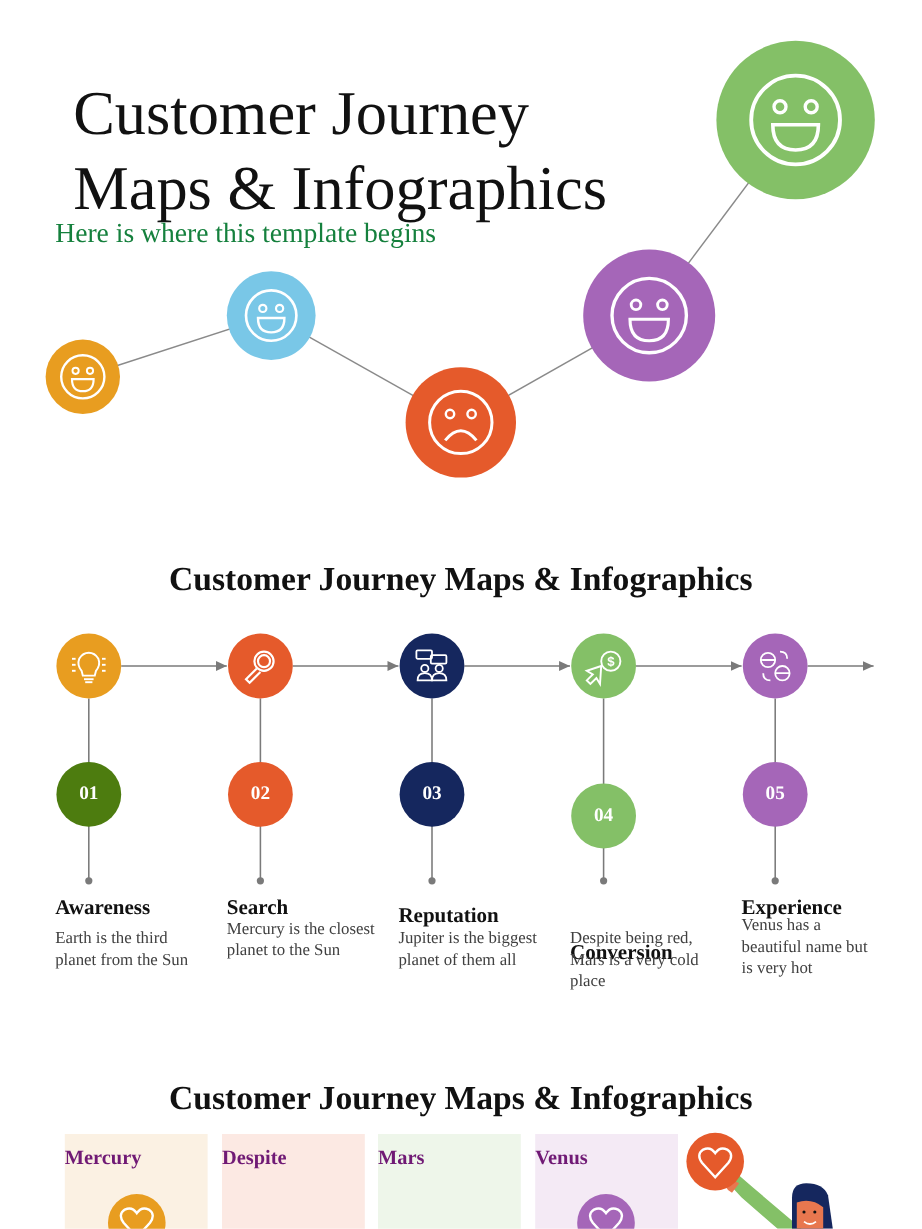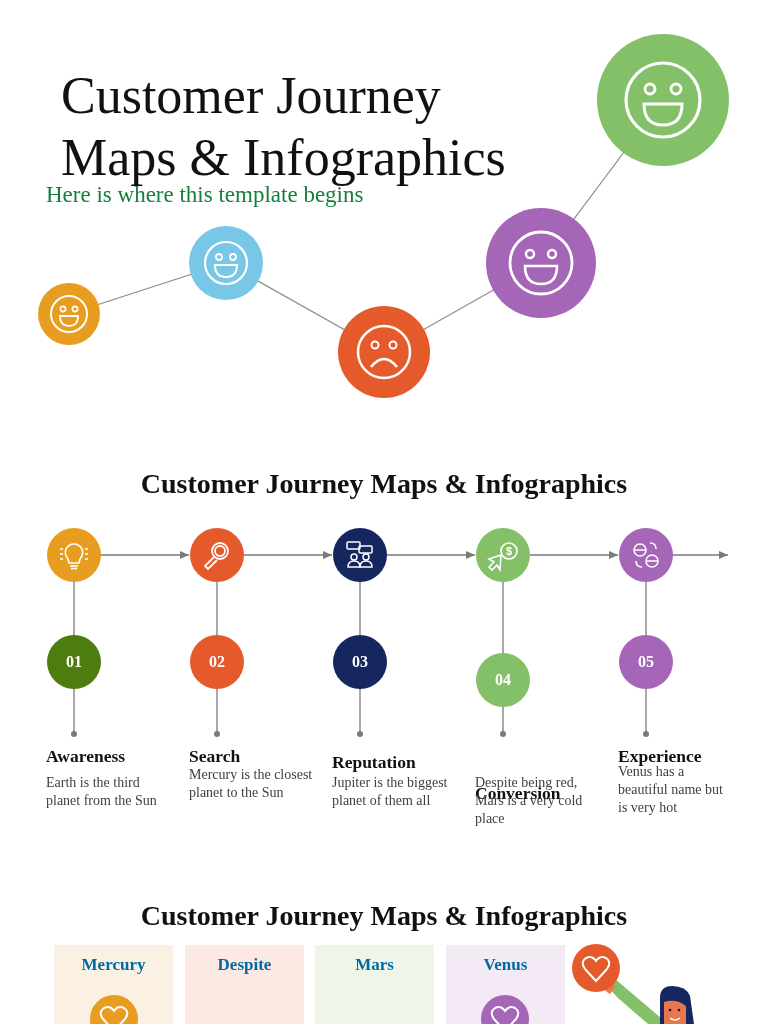--- a/index.html
+++ b/index.html
@@ -8,21 +8,21 @@
   .abs { position:absolute; }
   .hero-title { left:46px; top:50px; font-size:52px; line-height:62px; font-weight:normal; margin:15px; color:#111; }
   .hero-sub { left:46px; top:182px; font-size:23px; color:#15803d; }
   svg { position:absolute; left:0; top:0; overflow:visible; }
   .section-title { left:0; width:768px; text-align:center; font-weight:bold; font-size:28px; margin:0; color:#111; }
   .step-name { font-weight:bold; font-size:17.5px; color:#111; position:absolute; white-space:nowrap; }
   .step-desc { font-size:14px; line-height:18px; color:#404040; position:absolute; width:125px; }
   .num { position:absolute; width:54px; height:54px; border-radius:50%; color:#fff; font-weight:bold;
          font-size:16px; display:flex; align-items:center; justify-content:center; }
   .card { position:absolute; top:945px; width:119px; height:90px; }
-  .card-title { position:absolute; top:10px; left:0; width:100%; text-align:center; font-weight:bold; font-size:17px; color:#0369a1; }
+  .card-title { position:absolute; top:10px; left:0; width:100%; font-weight:bold; font-size:17px; color:#701a75; }
 </style>
 </head>
 <body>
 
 <h1 class="abs hero-title">
   <span>Customer Journey</span><br>
   <span>Maps &amp; Infographics</span>
 </h1>
 <div class="abs hero-sub">Here is where this template begins</div>
 

